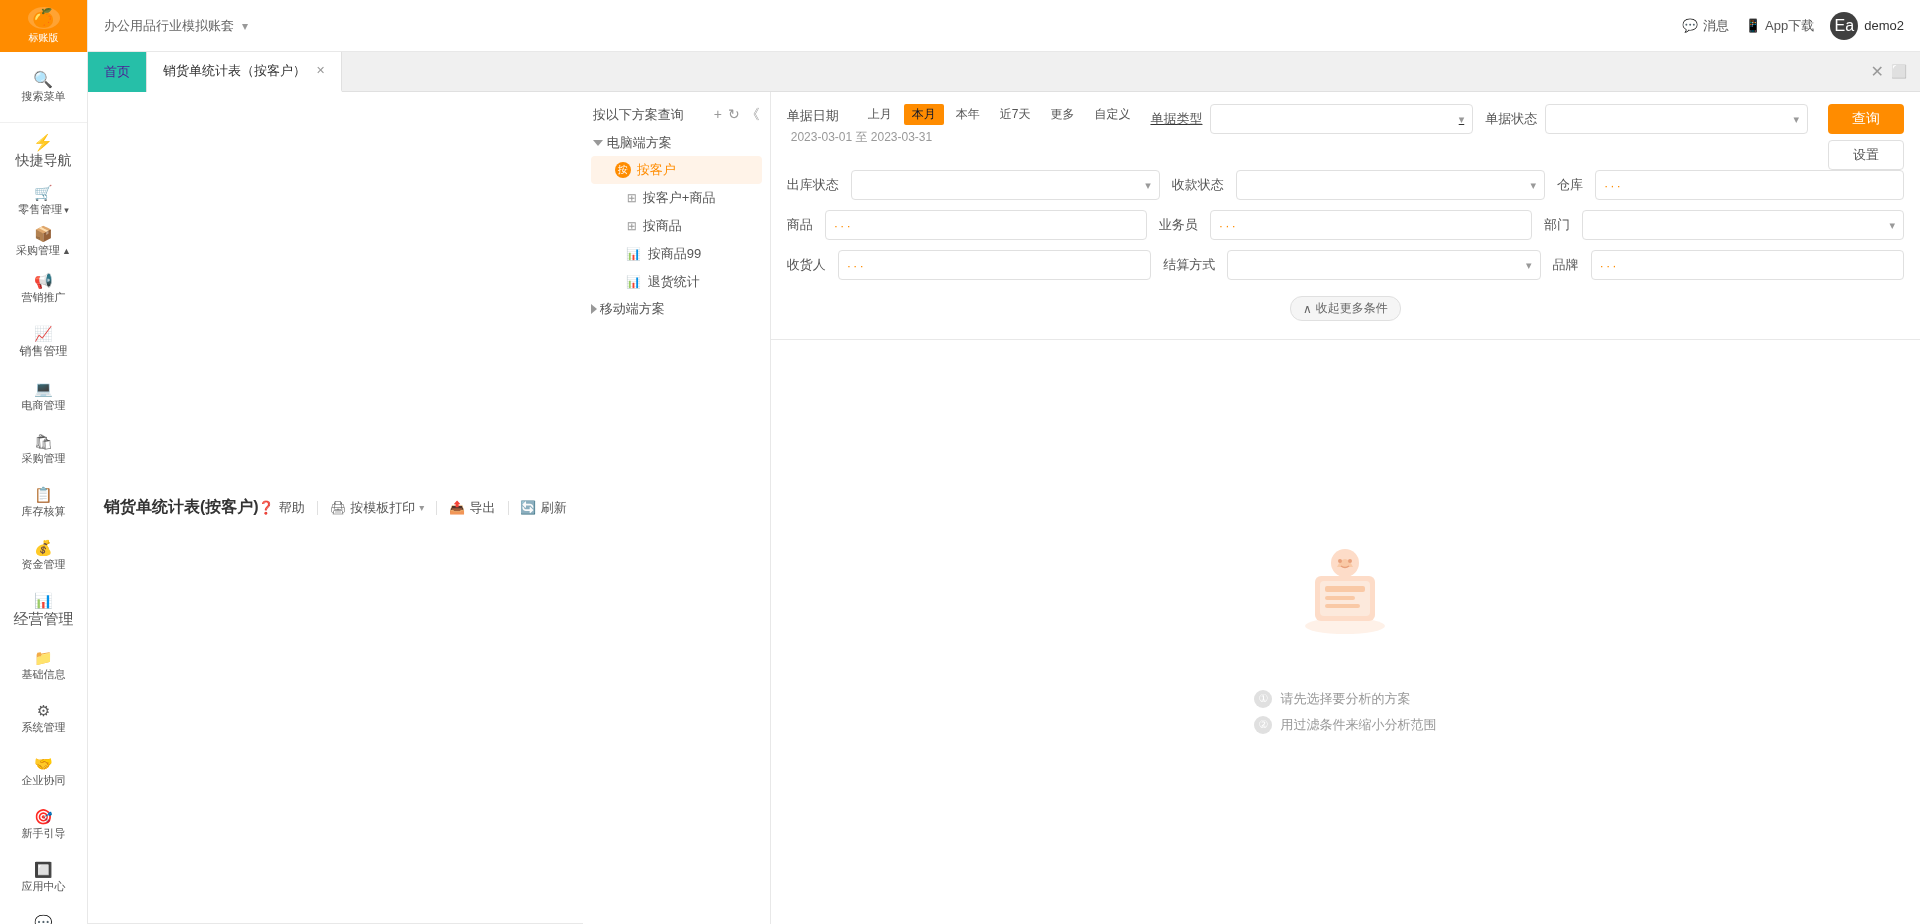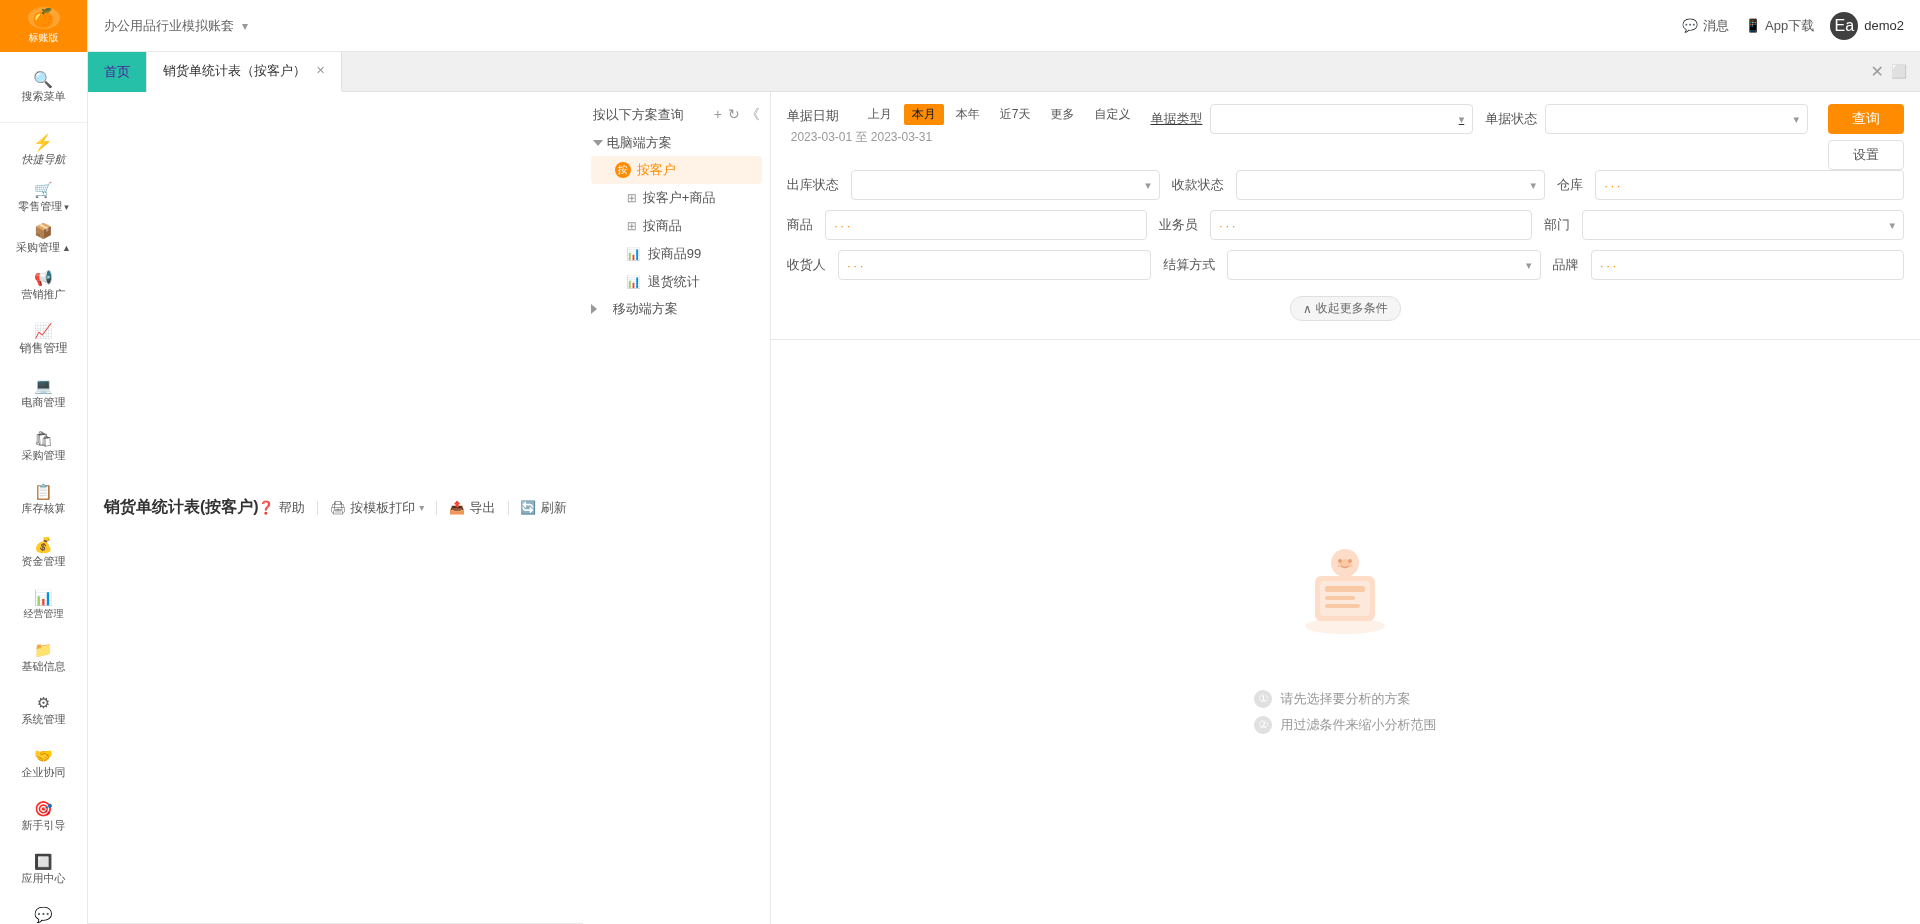--- a/index.html
+++ b/index.html
@@ -54,21 +54,21 @@
     .left-panel-header { display: flex; align-items: center; justify-content: space-between; padding: 6px 10px; font-size: 13px; color: #333; }
     .left-panel-header-title { font-size: 13px; color: #555; }
     .left-panel-actions { display: flex; gap: 6px; }
     .left-panel-action { font-size: 14px; color: #999; cursor: pointer; }
     .tree-group { padding: 0 8px; }
     .tree-group-header { display: flex; align-items: center; gap: 4px; padding: 4px 2px; font-size: 13px; color: #555; cursor: pointer; }
     .tree-item { display: flex; align-items: center; gap: 6px; padding: 5px 6px 5px 24px; font-size: 13px; color: #555; cursor: pointer; border-radius: 4px; }
     .tree-item.active { background: #fff3e8; color: #ff8c00; }
     .tree-item-dot { width: 16px; height: 16px; background: #ff8c00; border-radius: 50%; display: flex; align-items: center; justify-content: center; color: #fff; font-size: 10px; flex-shrink: 0; }
     .sub-tree-item { display: flex; align-items: center; gap: 6px; padding: 5px 6px 5px 36px; font-size: 13px; color: #555; cursor: pointer; border-radius: 4px; }
-    .mobile-group { display: flex; align-items: center; gap: 16px; padding: 4px 2px 4px 8px; font-size: 13px; color: #555; cursor: pointer; }
+    .mobile-group { display: flex; align-items: center; gap: 3px; padding: 4px 2px 4px 8px; font-size: 13px; color: #555; cursor: pointer; }
 
     
     .right-panel { flex: 1; display: flex; flex-direction: column; overflow: hidden; }
     .filter-area { background: #fff; padding: 12px 16px; border-bottom: 1px solid #e8e8e8; flex-shrink: 0; }
     .filter-row { display: flex; align-items: center; gap: 12px; margin-bottom: 10px; }
     .filter-label { font-size: 13px; color: #555; white-space: nowrap; flex-shrink: 0; }
     .filter-date-btns { display: flex; align-items: center; gap: 4px; }
     .date-btn { padding: 2px 8px; font-size: 12px; color: #555; cursor: pointer; border-radius: 2px; }
     .date-btn.active { background: #ff8c00; color: #0f172a; border-radius: 2px; }
     .date-range { font-size: 12px; color: #999; margin-left: 4px; }
@@ -103,21 +103,21 @@
 
   <div class="sidebar-search">
     <div class="sidebar-nav-item">
       <div style="font-size:16px;">🔍</div>
       <div style="font-size:11px;">搜索菜单</div>
     </div>
   </div>
 
   <div class="sidebar-nav-item">
     <div style="font-size:16px;">⚡</div>
-    <div style="font-size:11px;font-style:italic;">快捷导航</div>
+    <div style="font-size:14px;">快捷导航</div>
   </div>
 
   <div class="sidebar-group">
     <div style="font-size:15px;">🛒</div>
     <div class="sidebar-group-label">
       <span style="font-size:11px;">零售管理</span>
       <span style="font-size:9px;">▾</span>
     </div>
   </div>
 
@@ -154,21 +154,21 @@
     <div style="font-size:11px;">库存核算</div>
   </div>
 
   <div class="sidebar-nav-item">
     <div style="font-size:15px;">💰</div>
     <div style="font-size:11px;">资金管理</div>
   </div>
 
   <div class="sidebar-nav-item">
     <div style="font-size:15px;">📊</div>
-    <div style="font-size:10px;">经营管理</div>
+    <div style="font-size:15px;">经营管理</div>
   </div>
 
   <div class="sidebar-nav-item">
     <div style="font-size:15px;">📁</div>
     <div style="font-size:11px;">基础信息</div>
   </div>
 
   <div class="sidebar-nav-item">
     <div style="font-size:15px;">⚙</div>
     <div style="font-size:11px;">系统管理</div>

